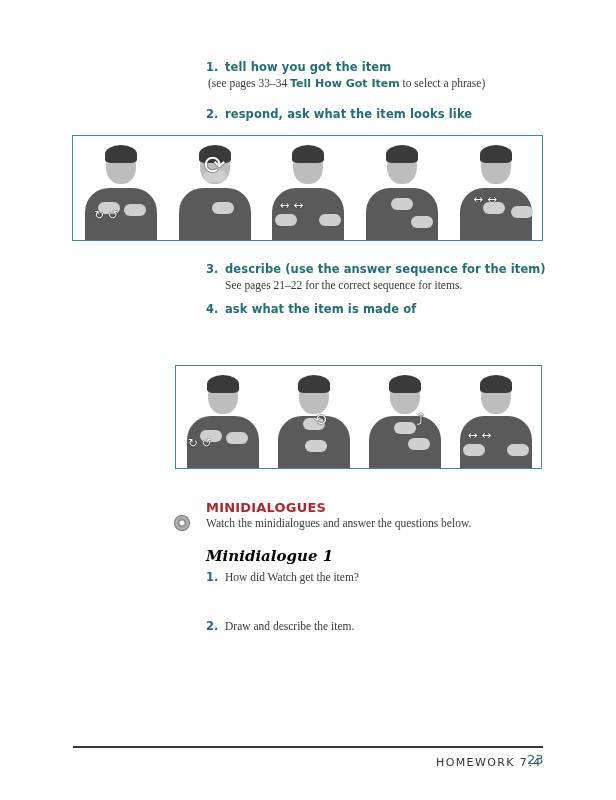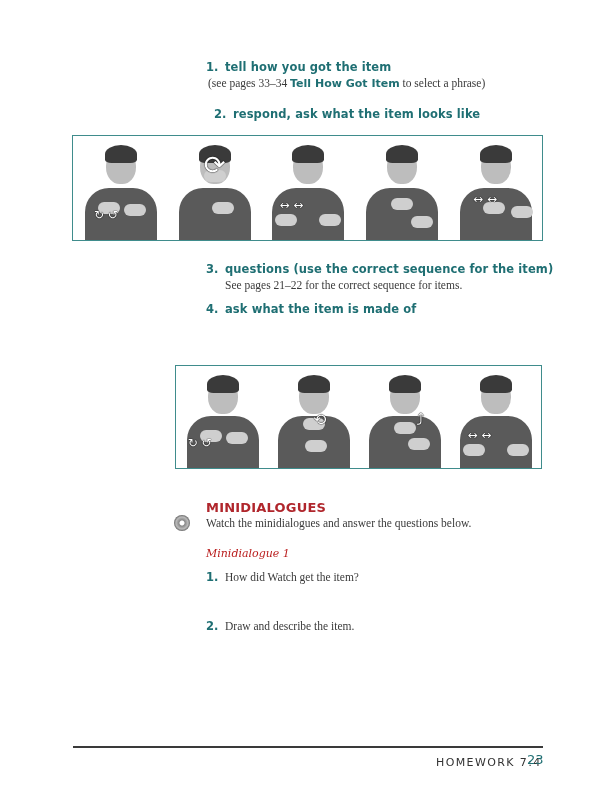--- a/index.html
+++ b/index.html
@@ -38,21 +38,21 @@
       position: absolute; width: 22px; height: 12px; border-radius: 6px; background: #cfcfcf;
     }
     .figure .arrow {
       position: absolute; font-family: "DejaVu Sans", sans-serif; font-size: 12px; color: #ffffff;
       text-shadow: 0 0 1px #000, 0 0 1px #000;
     }
     .heading-red {
       font-family: "DejaVu Sans", sans-serif; font-weight: bold; color: #b0262c; font-size: 13px; letter-spacing: 0.2px;
     }
     .heading-purple {
-      font-family: "DejaVu Serif", serif; font-style: italic; font-weight: normal; color: #b91c1c; font-size: 11px;
+      font-family: "DejaVu Serif", serif; font-style: italic; font-weight: bold; color: #000000; font-size: 15px;
     }
     .qnum { font-family: "DejaVu Sans", sans-serif; font-weight: bold; color: #1f6f73; display: inline-block; width: 19px; font-size: 11.5px; }
     .qtext { font-family: "Liberation Serif", serif; font-size: 11.5px; color: #3a3a3a; }
     .disc {
       width: 16px; height: 16px; border-radius: 50%;
       background: radial-gradient(circle at 50% 50%, #fff 0 2px, #888 3px, #bbb 6px, #666 8px);
     }
     .footer-line { height: 1.5px; background: #3a3a3a; }
     .footer-label { font-family: "DejaVu Sans", sans-serif; font-size: 11px; letter-spacing: 1.4px; color: #333; }
     .page-num { font-family: "DejaVu Sans", sans-serif; font-weight: normal; font-size: 13px; color: #1f6f73; }
@@ -60,21 +60,21 @@
 </head>
 <body>
 
 <div class="abs step" style="left:206px; top:60px;">
   <span class="num">1.</span><span>tell how you got the item</span>
 </div>
 <div class="abs sub" style="left:208px; top:77px;">
   <span>(see pages 33–34 </span><span class="hl">Tell How Got Item</span><span> to select a phrase)</span>
 </div>
 
-<div class="abs step" style="left:214px; top:107px;">
+<div class="abs step" style="left:206px; top:107px;">
   <span class="num">2.</span><span>respond, ask what the item looks like</span>
 </div>
 
 <div class="abs strip" style="left:72px; top:135px; width:471px; height:106px;">
   <div class="figure">
     <div class="torso"></div>
     <div class="head"></div>
     <div class="hair"></div>
     <div class="hand" style="left:18px; top:66px;"></div>
     <div class="hand" style="left:44px; top:68px;"></div>
@@ -107,21 +107,21 @@
     <div class="torso"></div>
     <div class="head"></div>
     <div class="hair"></div>
     <div class="hand" style="left:28px; top:66px;"></div>
     <div class="hand" style="left:56px; top:70px;"></div>
     <div class="arrow" style="left:18px; top:56px;">↔  ↔</div>
   </div>
 </div>
 
 <div class="abs step" style="left:206px; top:262px;">
-  <span class="num">3.</span><span>questions (use the correct sequence for the item)</span>
+  <span class="num">3.</span><span>describe (use the answer sequence for the item)</span>
 </div>
 <div class="abs sub" style="left:225px; top:279px;">See pages 21–22 for the correct sequence for items.</div>
 
 <div class="abs step" style="left:206px; top:302px;">
   <span class="num">4.</span><span>ask what the item is made of</span>
 </div>
 
 <div class="abs strip" style="left:175px; top:365px; width:367px; height:104px;">
   <div class="figure">
     <div class="torso"></div>

